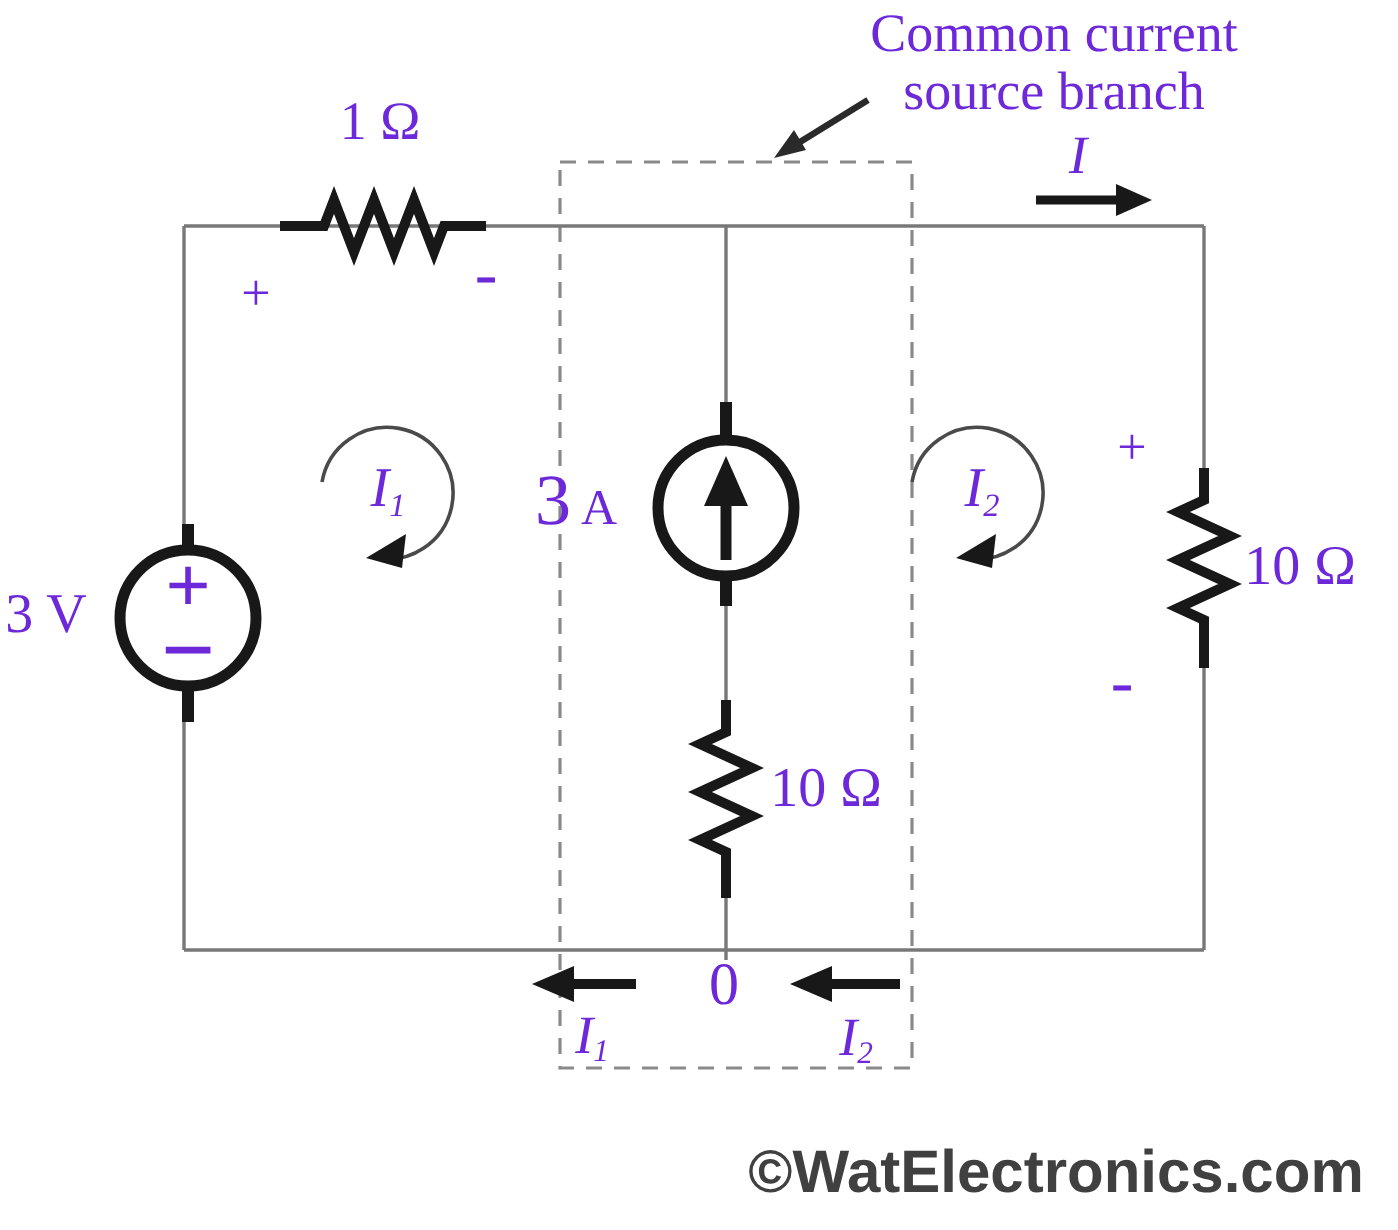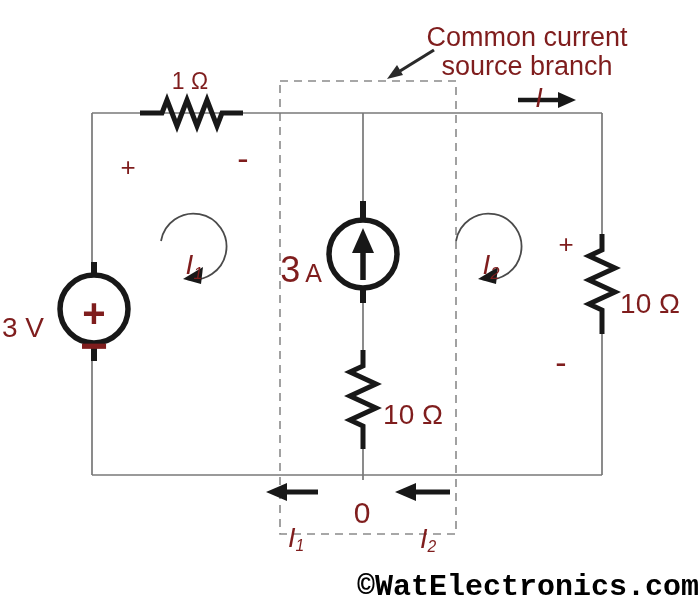--- a/index.html
+++ b/index.html
@@ -7,44 +7,43 @@
     position:relative;
     width:699px; height:615px;
     background:#ffffff;
     overflow:hidden;
     font-family:"Liberation Serif", serif;
   }
   .stage svg { position:absolute; left:0; top:0; }
   .lbl {
     position:absolute;
     transform:translate(-50%,-50%);
-    color:#7f1d1d;
+    color:#6d28d9;
     white-space:nowrap;
     line-height:1;
-    font-family:Liberation Sans, sans-serif;
-    margin-top:20px;
+    font-family:Liberation Serif, serif;
   }
   .italic { font-style:italic; }
   .lbl sub {
     font-size:0.58em;
     line-height:0;
     vertical-align:baseline;
     position:relative;
     top:0.28em;
   }
   .cs-value { font-size:36px; }
   .cs-unit  { font-size:25px; margin-left:5px; }
   .watermark {
     position:absolute;
     transform:translate(-50%,-50%);
     font-weight:bold;
     font-size:30px;
-    color:#000000;
+    color:#404040;
     white-space:nowrap;
-    font-family:Liberation Mono, monospace;
+    font-family:Liberation Sans, sans-serif;
   }
 </style>
 </head>
 <body>
 
 <div class="stage">
 
   <svg width="699" height="615" viewBox="0 0 699 615">
 
     <rect x="280" y="81" width="176" height="453" fill="none" stroke="#8a8a8a" stroke-width="1.6" stroke-dasharray="8 6"></rect>
@@ -102,31 +101,31 @@
 
     <g>
       <path d="M434,50 L400,71" stroke="#2a2a2a" stroke-width="3.2" fill="none"></path>
       <polygon points="387,79 403,75 397,65" fill="#2a2a2a"></polygon>
     </g>
   </svg>
 
   <div class="lbl" style="left:527px; top:17px; font-size:27px;">Common current</div>
   <div class="lbl" style="left:527px; top:46px; font-size:27px;text-align:right;">source branch</div>
 
-  <div class="lbl" style="left:190px; top:61px; font-size:23px;">1 Ω</div>
+  <div class="lbl" style="left:190px; top:61px; font-size:27px;">1 Ω</div>
   <div class="lbl" style="left:128px; top:147px; font-size:26px;">+</div>
   <div class="lbl" style="left:243px; top:138px; font-size:34px;">-</div>
 
   <div class="lbl italic" style="left:539px; top:78px; font-size:27px;">I</div>
 
   <div class="lbl italic" style="left:194px; top:245px; font-size:28px;"><span>I</span><sub>1</sub></div>
 
   <div class="lbl italic" style="left:491px; top:245px; font-size:28px;"><span>I</span><sub>2</sub></div>
 
-  <div class="lbl" style="left:301px; top:250px;"><span class="cs-value">3</span><span class="cs-unit">A</span></div>
+  <div class="lbl" style="left:288px; top:250px;"><span class="cs-value">3</span><span class="cs-unit">A</span></div>
 
   <div class="lbl" style="left:23px; top:308px; font-size:28px;">3 V</div>
   <div class="lbl" style="left:94px; top:293px; font-size:40px; font-weight:bold;">+</div>
   <div class="lbl" style="left:94px; top:326px; font-size:48px; font-weight:bold;">−</div>
 
   <div class="lbl" style="left:566px; top:224px; font-size:26px;">+</div>
   <div class="lbl" style="left:650px; top:284px; font-size:28px;">10 Ω</div>
   <div class="lbl" style="left:561px; top:342px; font-size:34px;">-</div>
 
   <div class="lbl" style="left:413px; top:395px; font-size:28px;">10 Ω</div>

